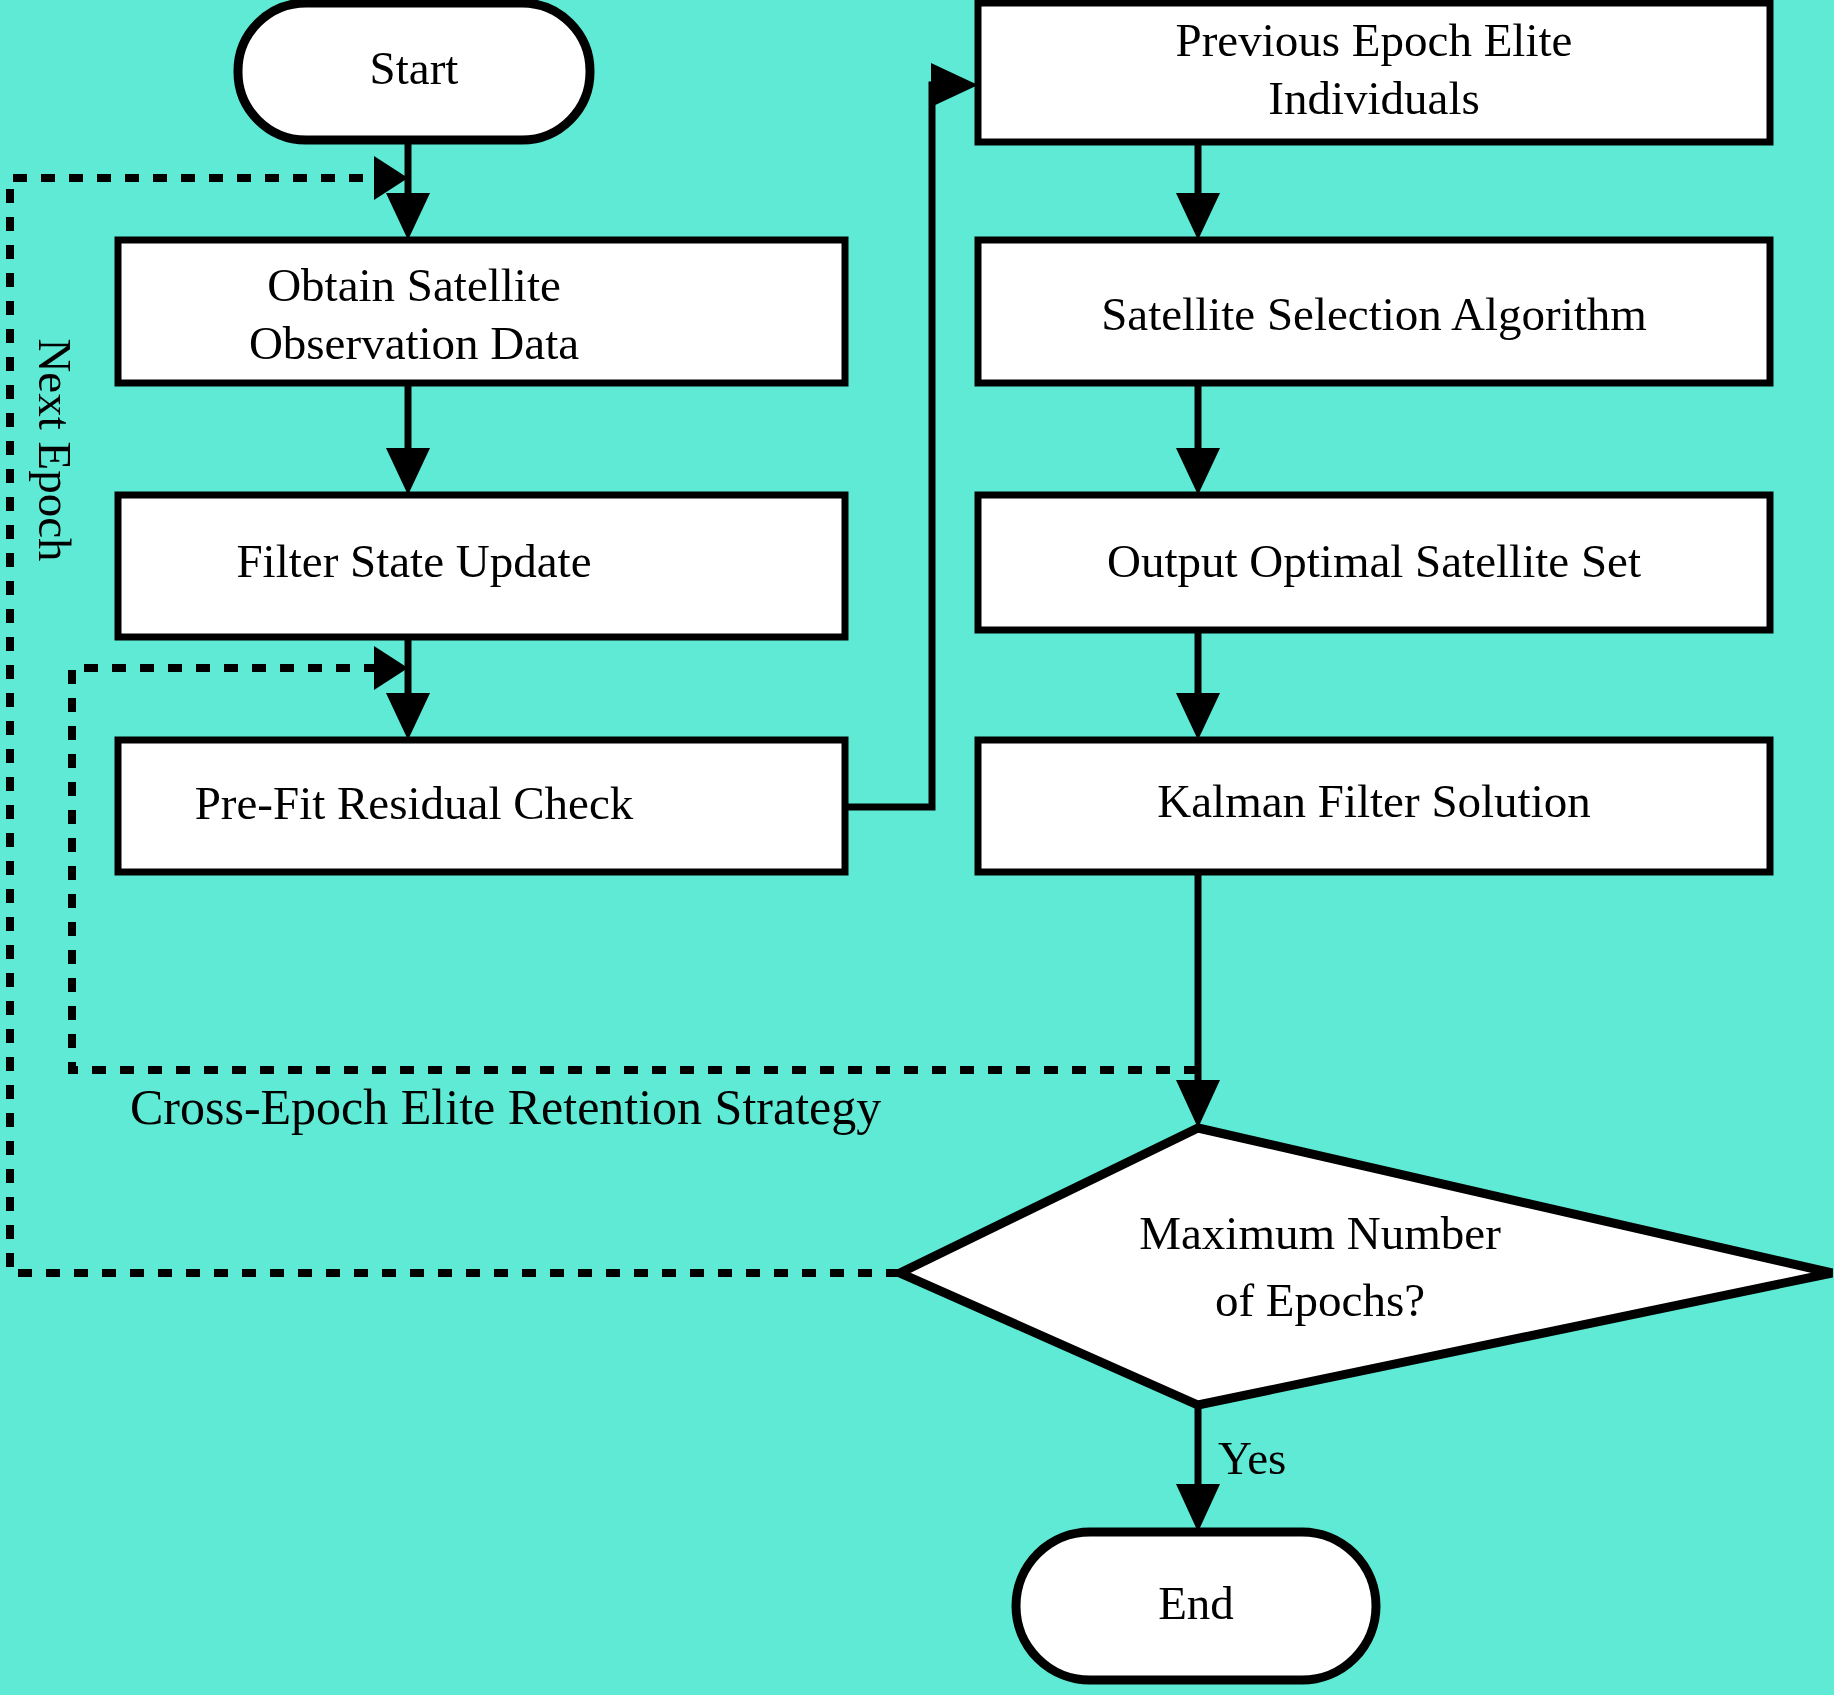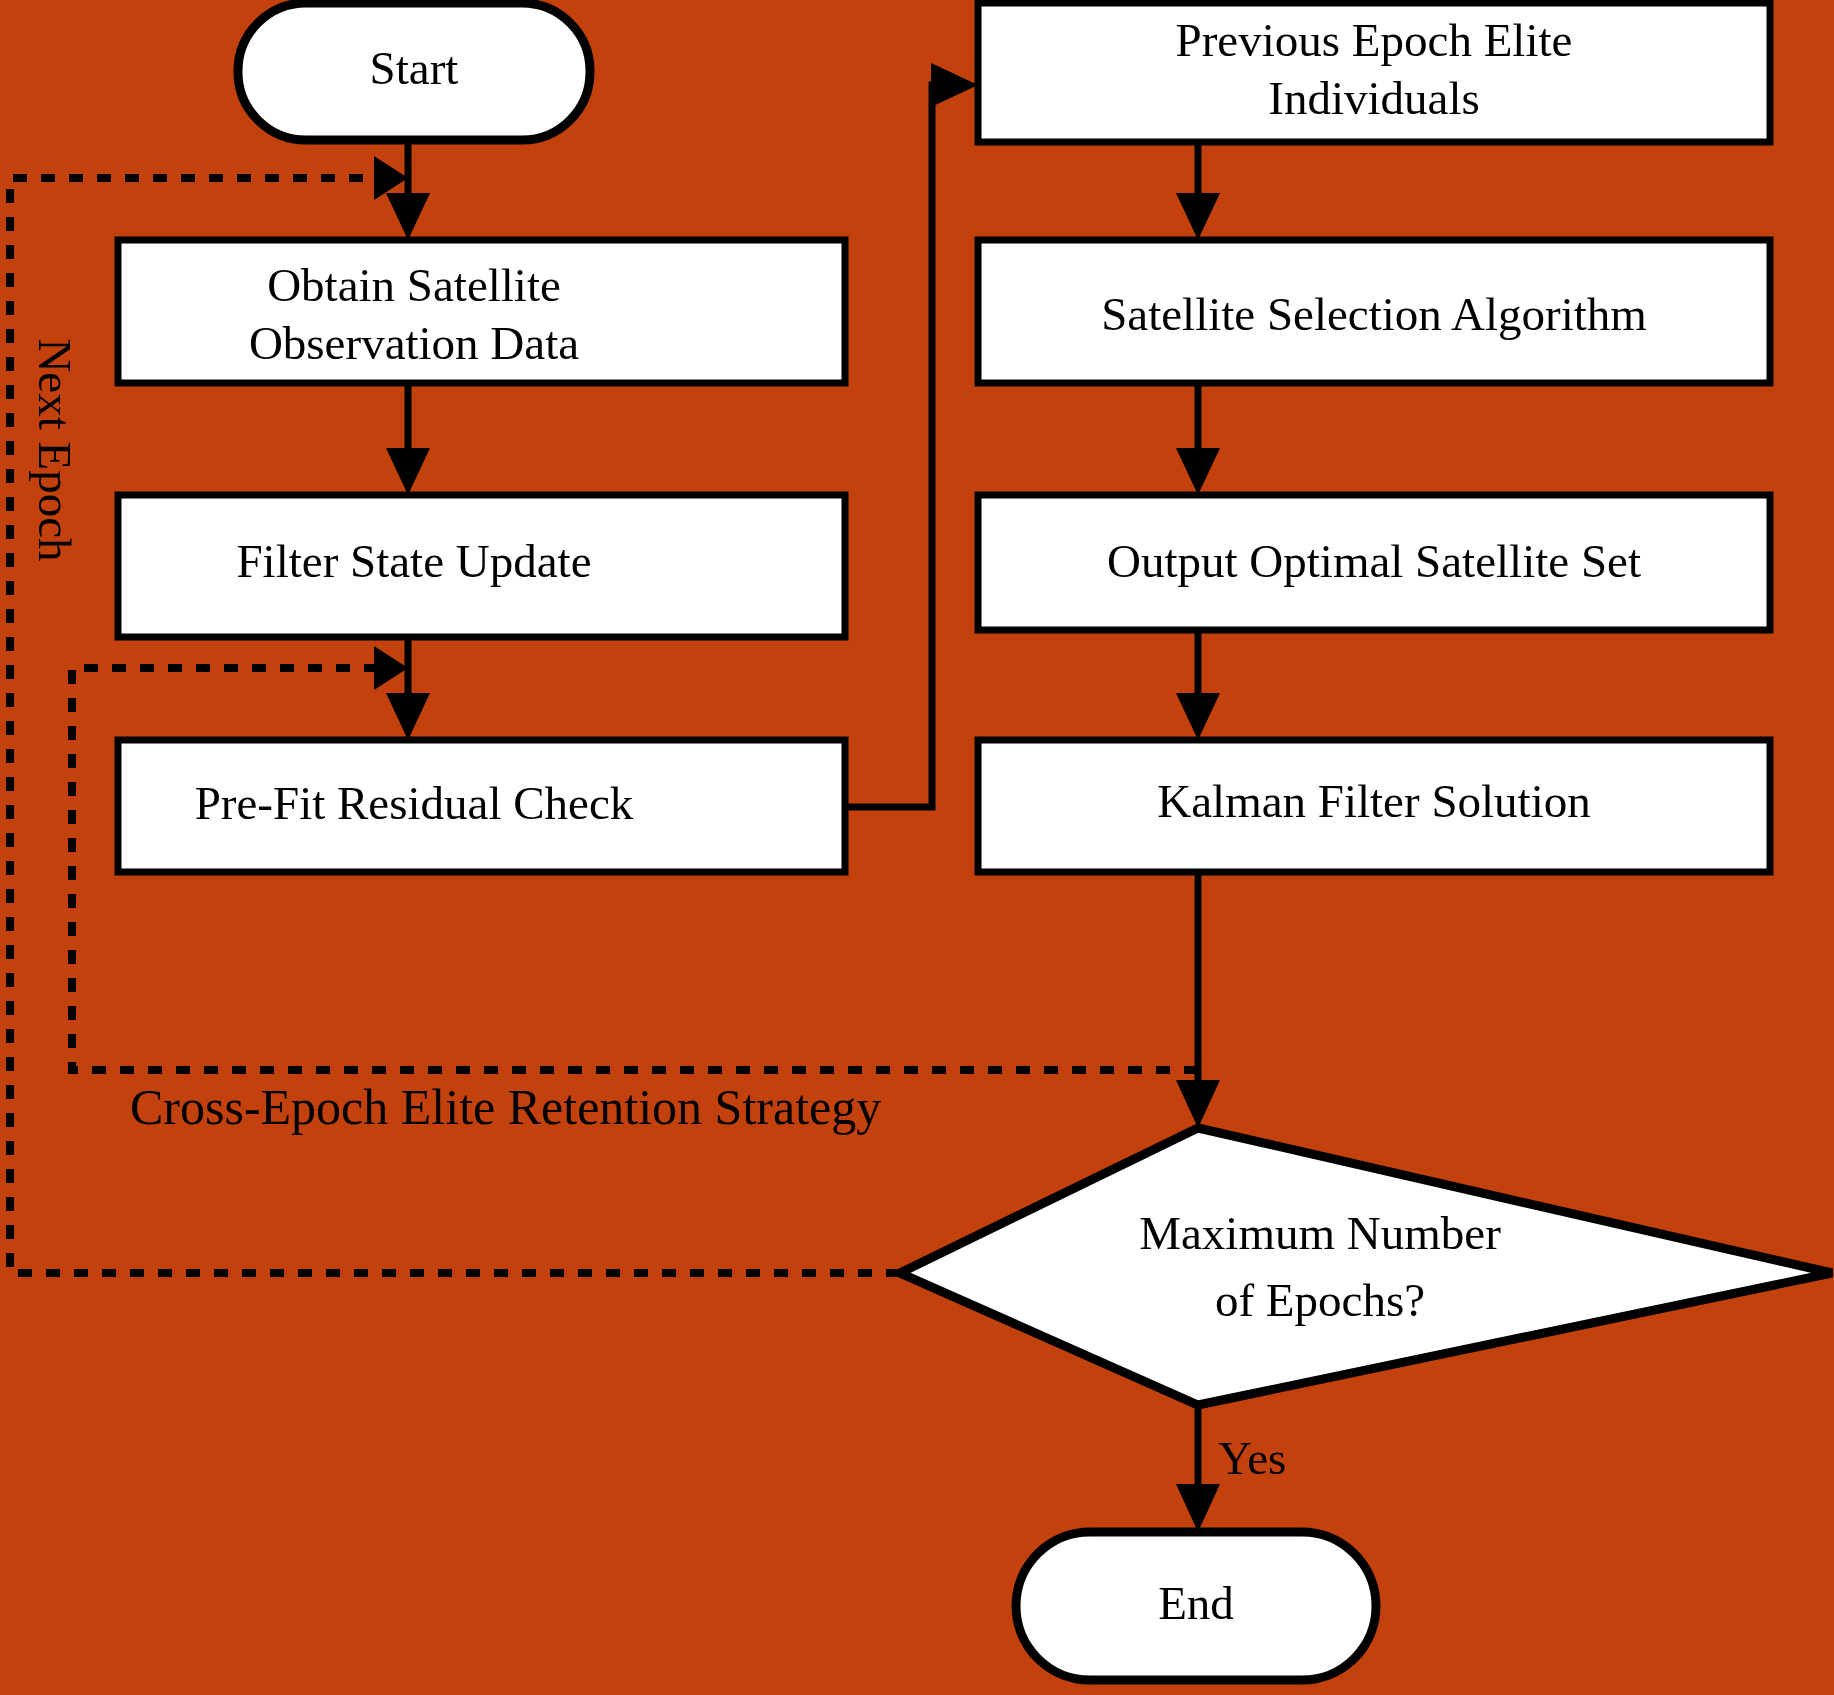--- a/index.html
+++ b/index.html
@@ -10,21 +10,21 @@
   body {
     width: 1834px;
     height: 1695px;
     overflow: hidden;
     font-family: "Liberation Serif", "DejaVu Serif", serif;
   }
   #flow-root {
     position: relative;
     width: 1834px;
     height: 1695px;
-    background: #c2410c;
+    background: #5eead4;
   }
   svg#flow-svg {
     position: absolute;
     top: 0;
     left: 0;
     width: 1834px;
     height: 1695px;
   }
   .node-shape {
     fill: #ffffff;

